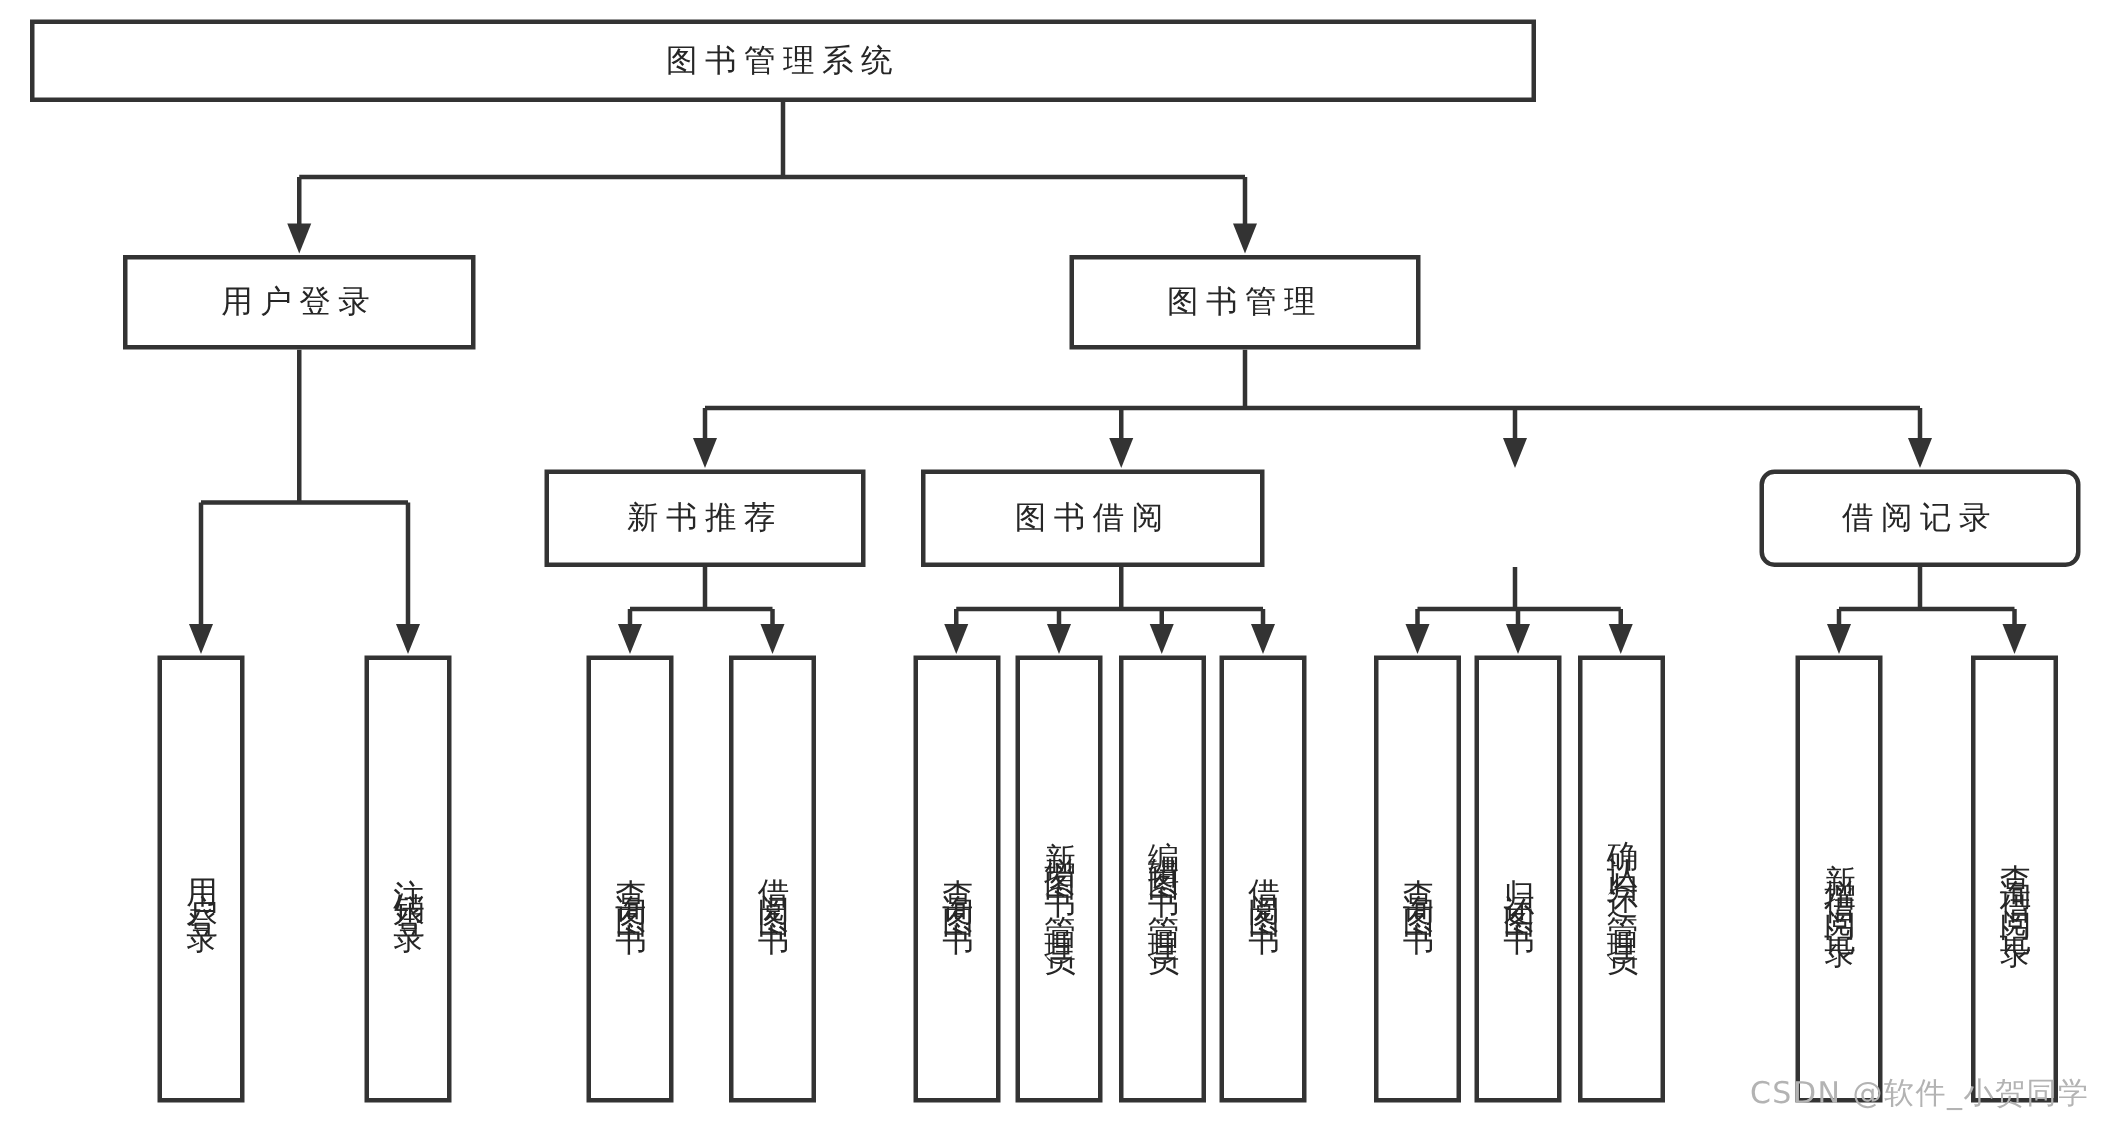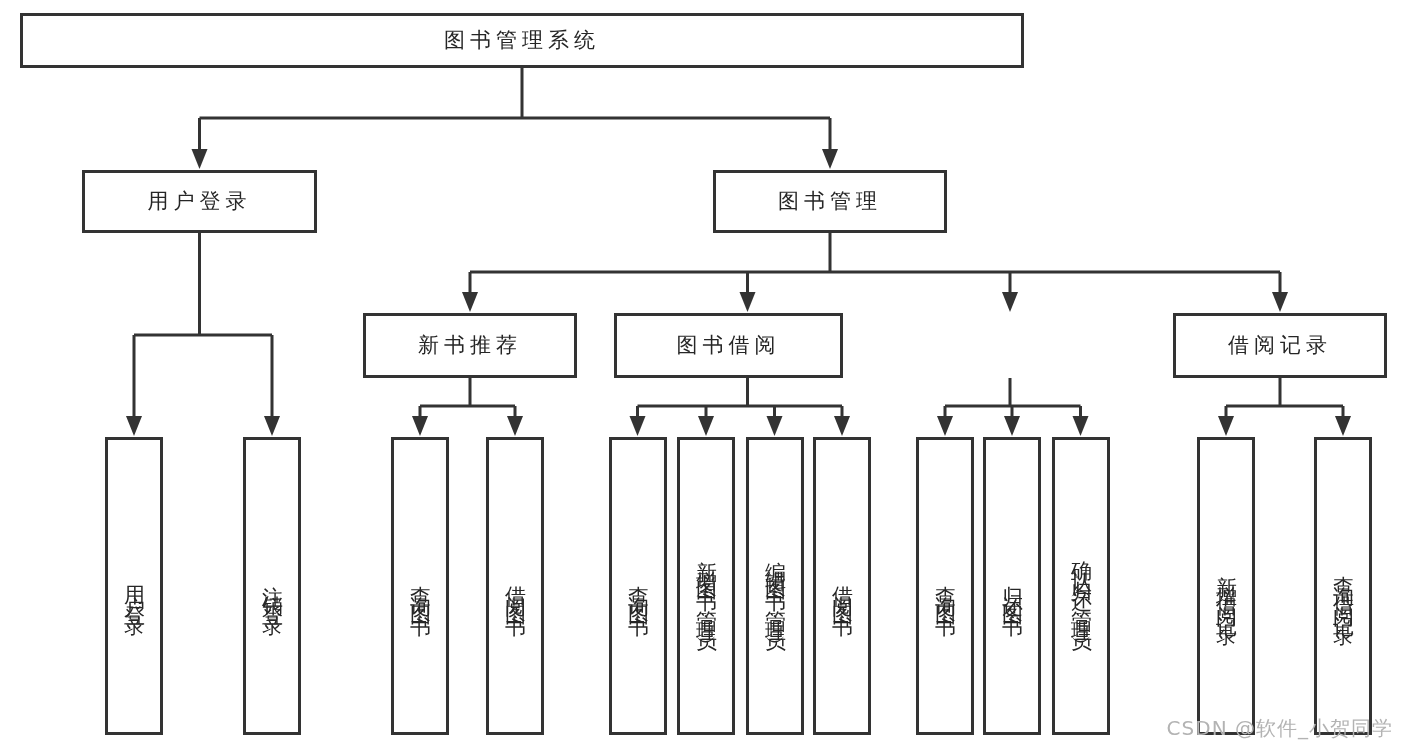--- a/index.html
+++ b/index.html
@@ -101,21 +101,21 @@
     <polygon points="1335,416 1351,416 1343,436"></polygon>
   </svg>
 
   <div class="node" style="left:20px; top:13px; width:1004px; height:55px;">图书管理系统</div>
 
   <div class="node" style="left:82px; top:170px; width:235px; height:63px;">用户登录</div>
   <div class="node" style="left:363px; top:313px; width:214px; height:65px;">新书推荐</div>
 
   <div class="node" style="left:713px; top:170px; width:234px; height:63px;">图书管理</div>
   <div class="node" style="left:614px; top:313px; width:229px; height:65px;">图书借阅</div>
-  <div class="node" style="left:1173px; top:313px; width:214px; height:65px;">借阅记录</div>
+  <div class="node" style="left:1173px; top:313px; width:214px; height:65px;border-radius:10px;">借阅记录</div>
 
   <div class="node node-v" style="left:105px; top:437px; width:58px; height:298px;">用户登录</div>
   <div class="node node-v" style="left:243px; top:437px; width:58px; height:298px;">注销登录</div>
 
   <div class="node node-v" style="left:391px; top:437px; width:58px; height:298px;">查询图书</div>
   <div class="node node-v" style="left:486px; top:437px; width:58px; height:298px;">借阅图书</div>
 
   <div class="node node-v" style="left:609px; top:437px; width:58px; height:298px;">查询图书</div>
   <div class="node node-v" style="left:677px; top:437px; width:58px; height:298px;">新增图书（管理员）</div>
   <div class="node node-v" style="left:746px; top:437px; width:58px; height:298px;">编辑图书（管理员）</div>

